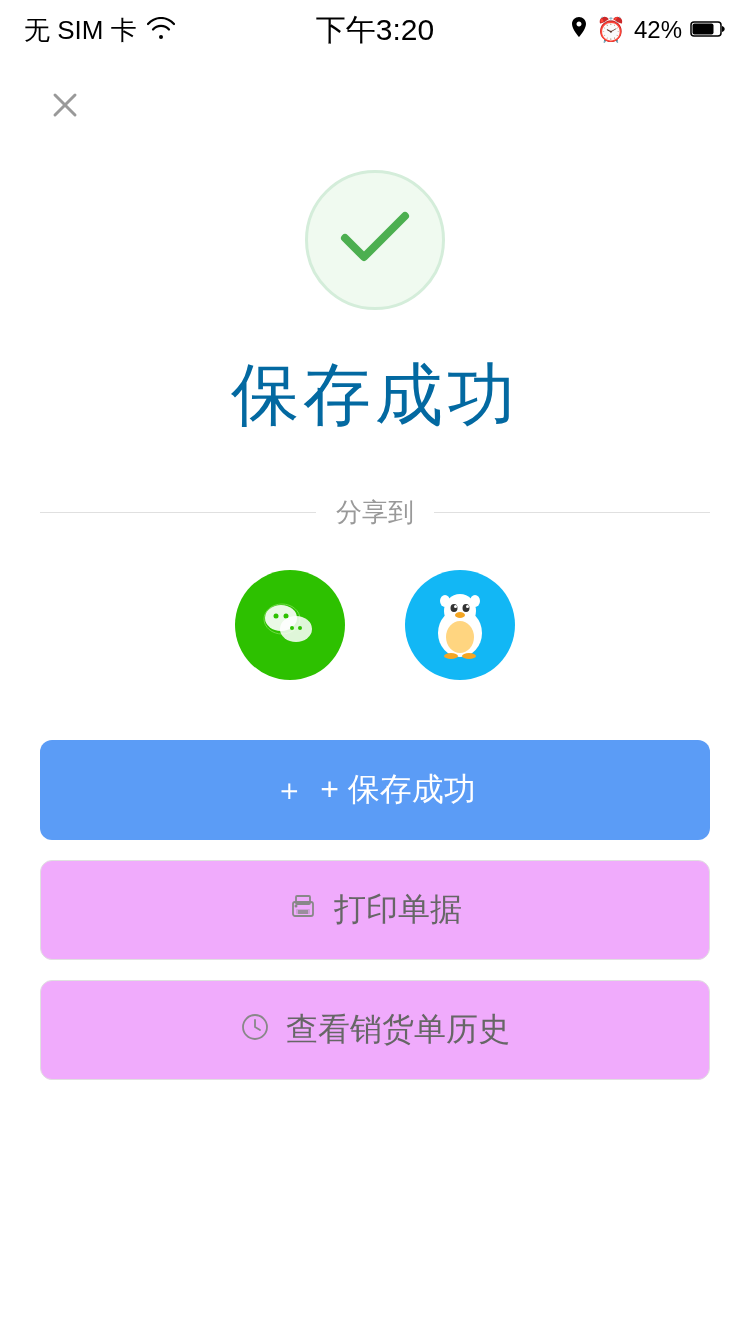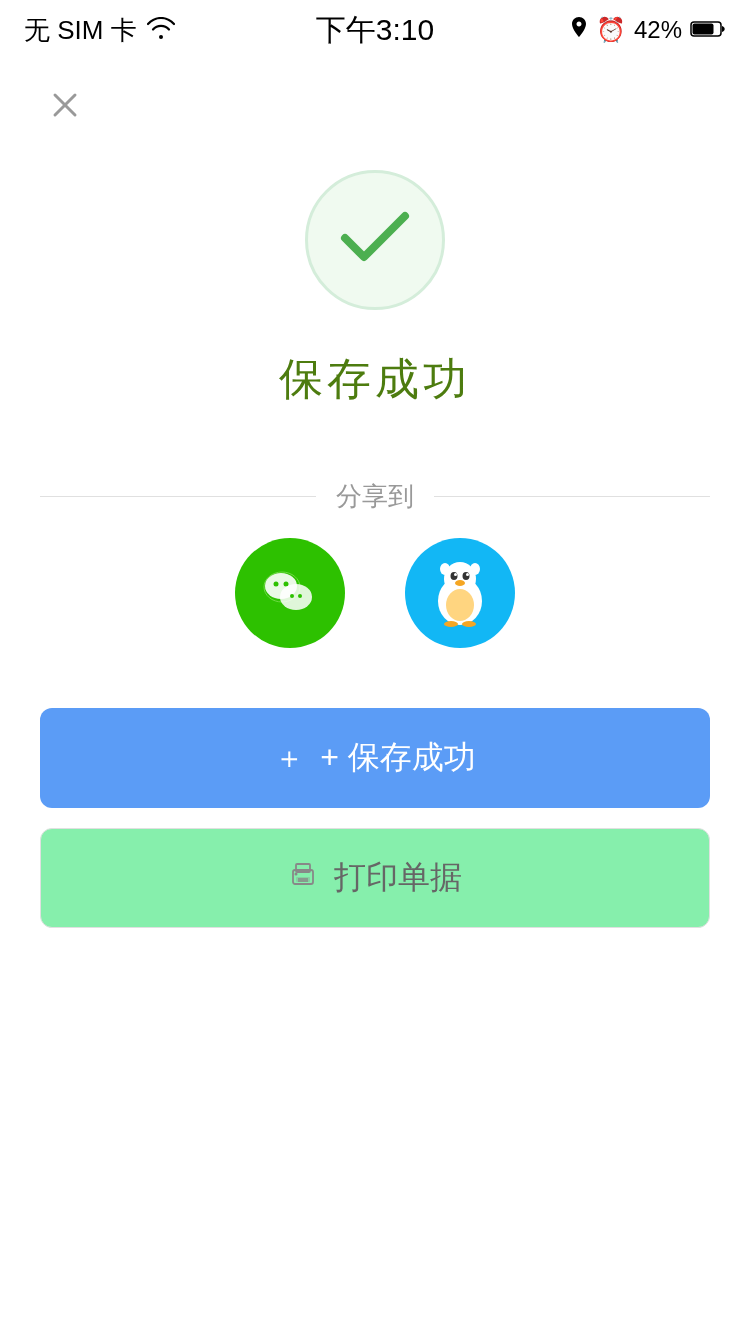--- a/index.html
+++ b/index.html
@@ -96,38 +96,38 @@
       margin-bottom: 40px;
     }
 
     .check-icon {
       color: #4caf50;
       font-size: 72px;
       line-height: 1;
     }
 
     .success-title {
-      font-size: 44px;
+      font-size: 68px;
       font-weight: 400;
-      color: #4d7c0f;
+      color: #0369a1;
       letter-spacing: 4px;
-      margin-bottom: 50px;
+      margin-bottom: 34px;
     }
 
     
     .share-section {
       width: 100%;
       padding: 0 40px;
     }
 
     .share-divider {
       display: flex;
       align-items: center;
       gap: 20px;
-      margin-bottom: 24px;
+      margin-bottom: 40px;
     }
 
     .divider-line {
       flex: 1;
       height: 1px;
       background: #e0e0e0;
     }
 
     .divider-text {
       font-size: 26px;
@@ -182,21 +182,21 @@
       border: none;
       outline: none;
     }
 
     .btn-primary {
       background: #5b9cf6;
       color: #fff;
     }
 
     .btn-secondary {
-      background: #86efac;
+      background: #f0abfc;
       color: #666;
       border: 1px solid #e0e0e0;
     }
 
     .btn-icon {
       font-size: 30px;
     }
   </style>
 </head>
 <body>
@@ -206,21 +206,21 @@
     <span>无 SIM 卡</span>
     <span>
       
       <svg width="28" height="22" viewBox="0 0 28 22" fill="none">
         <path d="M14 18a2 2 0 1 1 0 4 2 2 0 0 1 0-4z" fill="#000"></path>
         <path d="M6 12.5C8 10.2 10.8 8.8 14 8.8s6 1.4 8 3.7" stroke="#000" stroke-width="2.2" stroke-linecap="round" fill="none"></path>
         <path d="M1 7C4.5 3.2 9 1 14 1s9.5 2.2 13 6" stroke="#000" stroke-width="2.2" stroke-linecap="round" fill="none"></path>
       </svg>
     </span>
   </div>
-  <div class="status-center">下午3:10</div>
+  <div class="status-center">下午3:20</div>
   <div class="status-right">
     <span>
       <svg width="18" height="22" viewBox="0 0 18 22" fill="none">
         <path d="M9 1C5.1 1 2 4.1 2 8c0 5.3 7 13 7 13s7-7.7 7-13c0-3.9-3.1-7-7-7zm0 9.5c-1.4 0-2.5-1.1-2.5-2.5S7.6 5.5 9 5.5s2.5 1.1 2.5 2.5S10.4 10.5 9 10.5z" fill="#000"></path>
       </svg>
     </span>
     <span>⏰</span>
     <span>42%</span>
     <span>
       <svg width="36" height="18" viewBox="0 0 36 18" fill="none">
@@ -317,13 +317,22 @@
         <rect x="8" y="4" width="14" height="8" rx="1" stroke="#888" stroke-width="1.8" fill="none"></rect>
         <rect x="8" y="17" width="14" height="5" rx="1" fill="#888" opacity="0.3"></rect>
         <line x1="10" y1="19" x2="20" y2="19" stroke="#888" stroke-width="1.5"></line>
         <line x1="10" y1="21" x2="20" y2="21" stroke="#888" stroke-width="1.5"></line>
         <circle cx="8" cy="14" r="1.5" fill="#888"></circle>
       </svg>
     </span>
     <span>打印单据</span>
   </button>
 
+  <button class="action-btn btn-secondary">
+    <span class="btn-icon">
+      <svg width="30" height="30" viewBox="0 0 30 30" fill="none">
+        <circle cx="15" cy="15" r="12" stroke="#888" stroke-width="1.8" fill="none"></circle>
+        <polyline points="15,8 15,15 20,18" stroke="#888" stroke-width="1.8" stroke-linecap="round" stroke-linejoin="round" fill="none"></polyline>
+      </svg>
+    </span>
+    <span>查看销货单历史</span>
+  </button>
 </div>
 
 </body></html>

